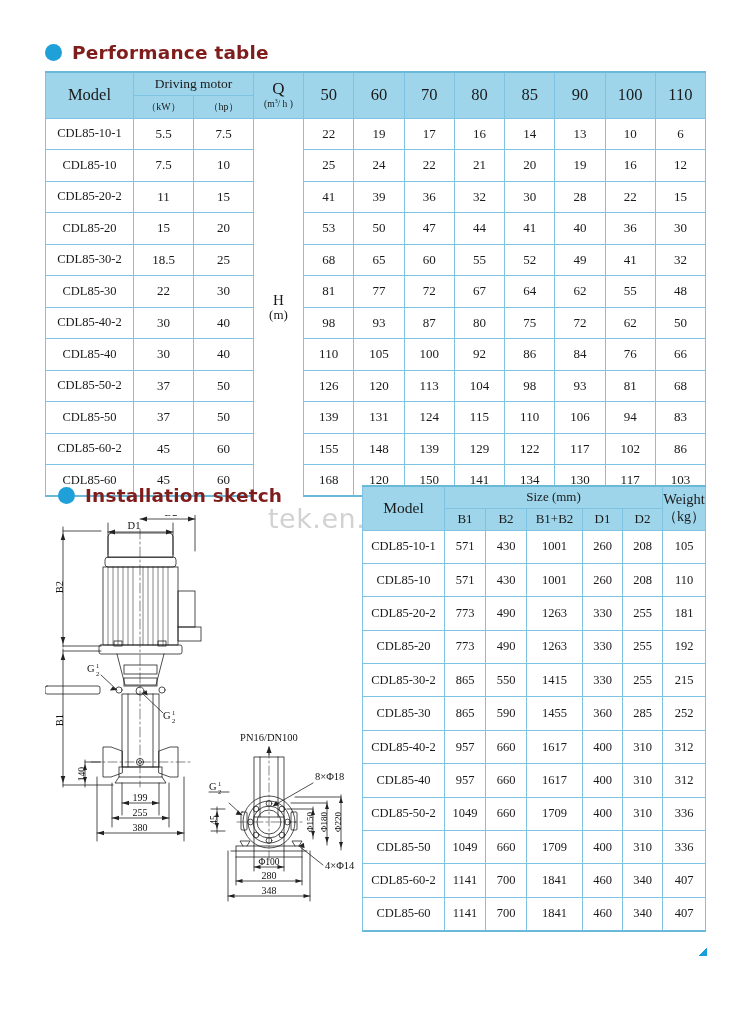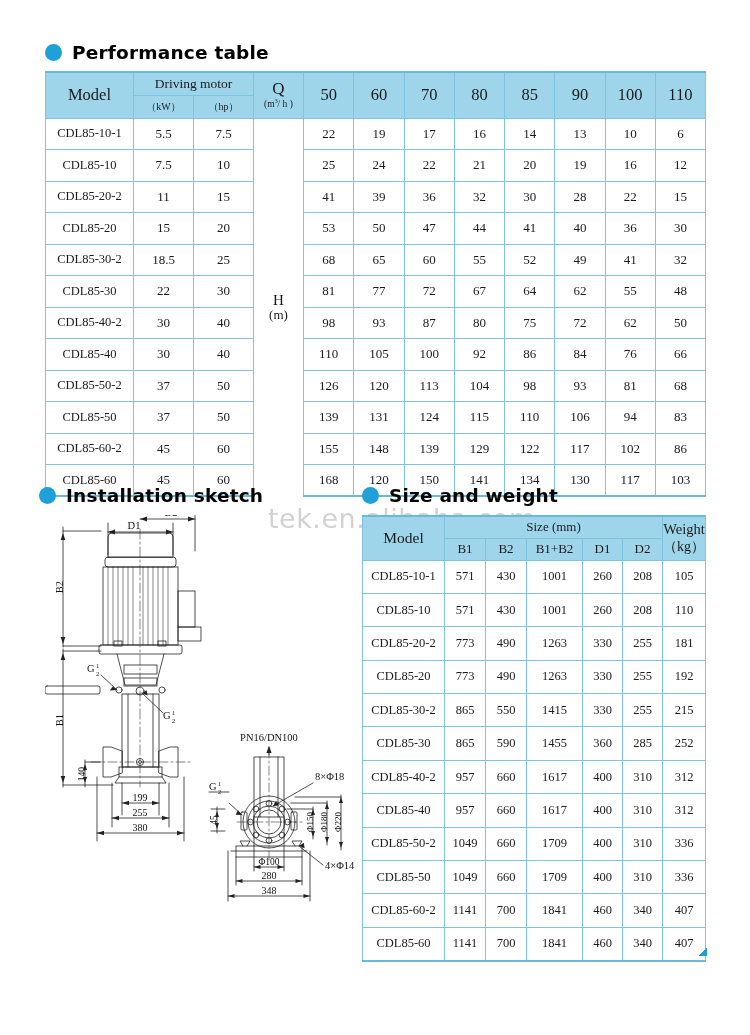--- a/index.html
+++ b/index.html
@@ -14,21 +14,21 @@
   .page { position:relative; width:750px; height:1035px; }
 
   
   .sec-head { display:flex; align-items:center; gap:10px; }
   .bullet {
     width:17px; height:17px; border-radius:50%;
     background:#1fa0d8; flex:0 0 auto;
   }
   .sec-title {
     font-family:"DejaVu Sans", sans-serif;
-    font-weight:bold; font-size:18.5px; color:#000000;
+    font-weight:bold; font-size:18.5px; color:#7f1d1d;
     letter-spacing:.2px;
   }
 
   
   table.grid {
     border-collapse:collapse;
     table-layout:fixed;
     width:100%;
     font-family:"Liberation Serif", serif;
   }
@@ -68,21 +68,21 @@
   
   #size-wrap { position:absolute; left:362px; top:485px; width:343px; }
   #size-wrap .sec-head { margin-bottom:9px; }
   #size { font-size:13px; }
   #size thead th { height:22px; }
   #size thead th.modelth { font-size:15.5px; }
   #size thead th.wth { font-size:14.5px; }
   #size tbody td { height:33.4px; font-size:12.5px; }
 
   
-  #inst-wrap { position:absolute; left:39px; top:485px; width:320px; }
+  #inst-wrap { position:absolute; left:58px; top:485px; width:320px; }
   #inst-wrap .sec-head { margin-bottom:6px; }
   #sketch { position:absolute; left:45px; top:515px; width:330px; height:410px; }
   #sketch svg { display:block; }
 
   
   .watermark {
     position:absolute; left:268px; top:503px;
     font-family:"DejaVu Sans", sans-serif;
     font-size:27px; color:#d2d2d2;
     letter-spacing:.5px;
@@ -550,24 +550,20 @@
         <text x="224" y="350" font-size="9.5" text-anchor="middle" id="lbl-p100">Φ100</text>
         <text x="224" y="364" font-size="10" text-anchor="middle" id="lbl-280">280</text>
         <text x="224" y="379" font-size="10" text-anchor="middle" id="lbl-348">348</text>
       </g>
     </svg>
   </div>
 
   <div class="watermark">tek.en.alibaba.com</div>
 
   <div id="size-wrap">
-    <div class="sec-head">
-      <span class="bullet"></span>
-      <span class="sec-title">Size and weight</span>
-    </div>
 
     <table class="grid" id="size">
       <colgroup>
         <col style="width:82px">
           <col style="width:41px">
           <col style="width:41px">
           <col style="width:56px">
         <col style="width:40px">
           <col style="width:40px">
           <col style="width:43px">

